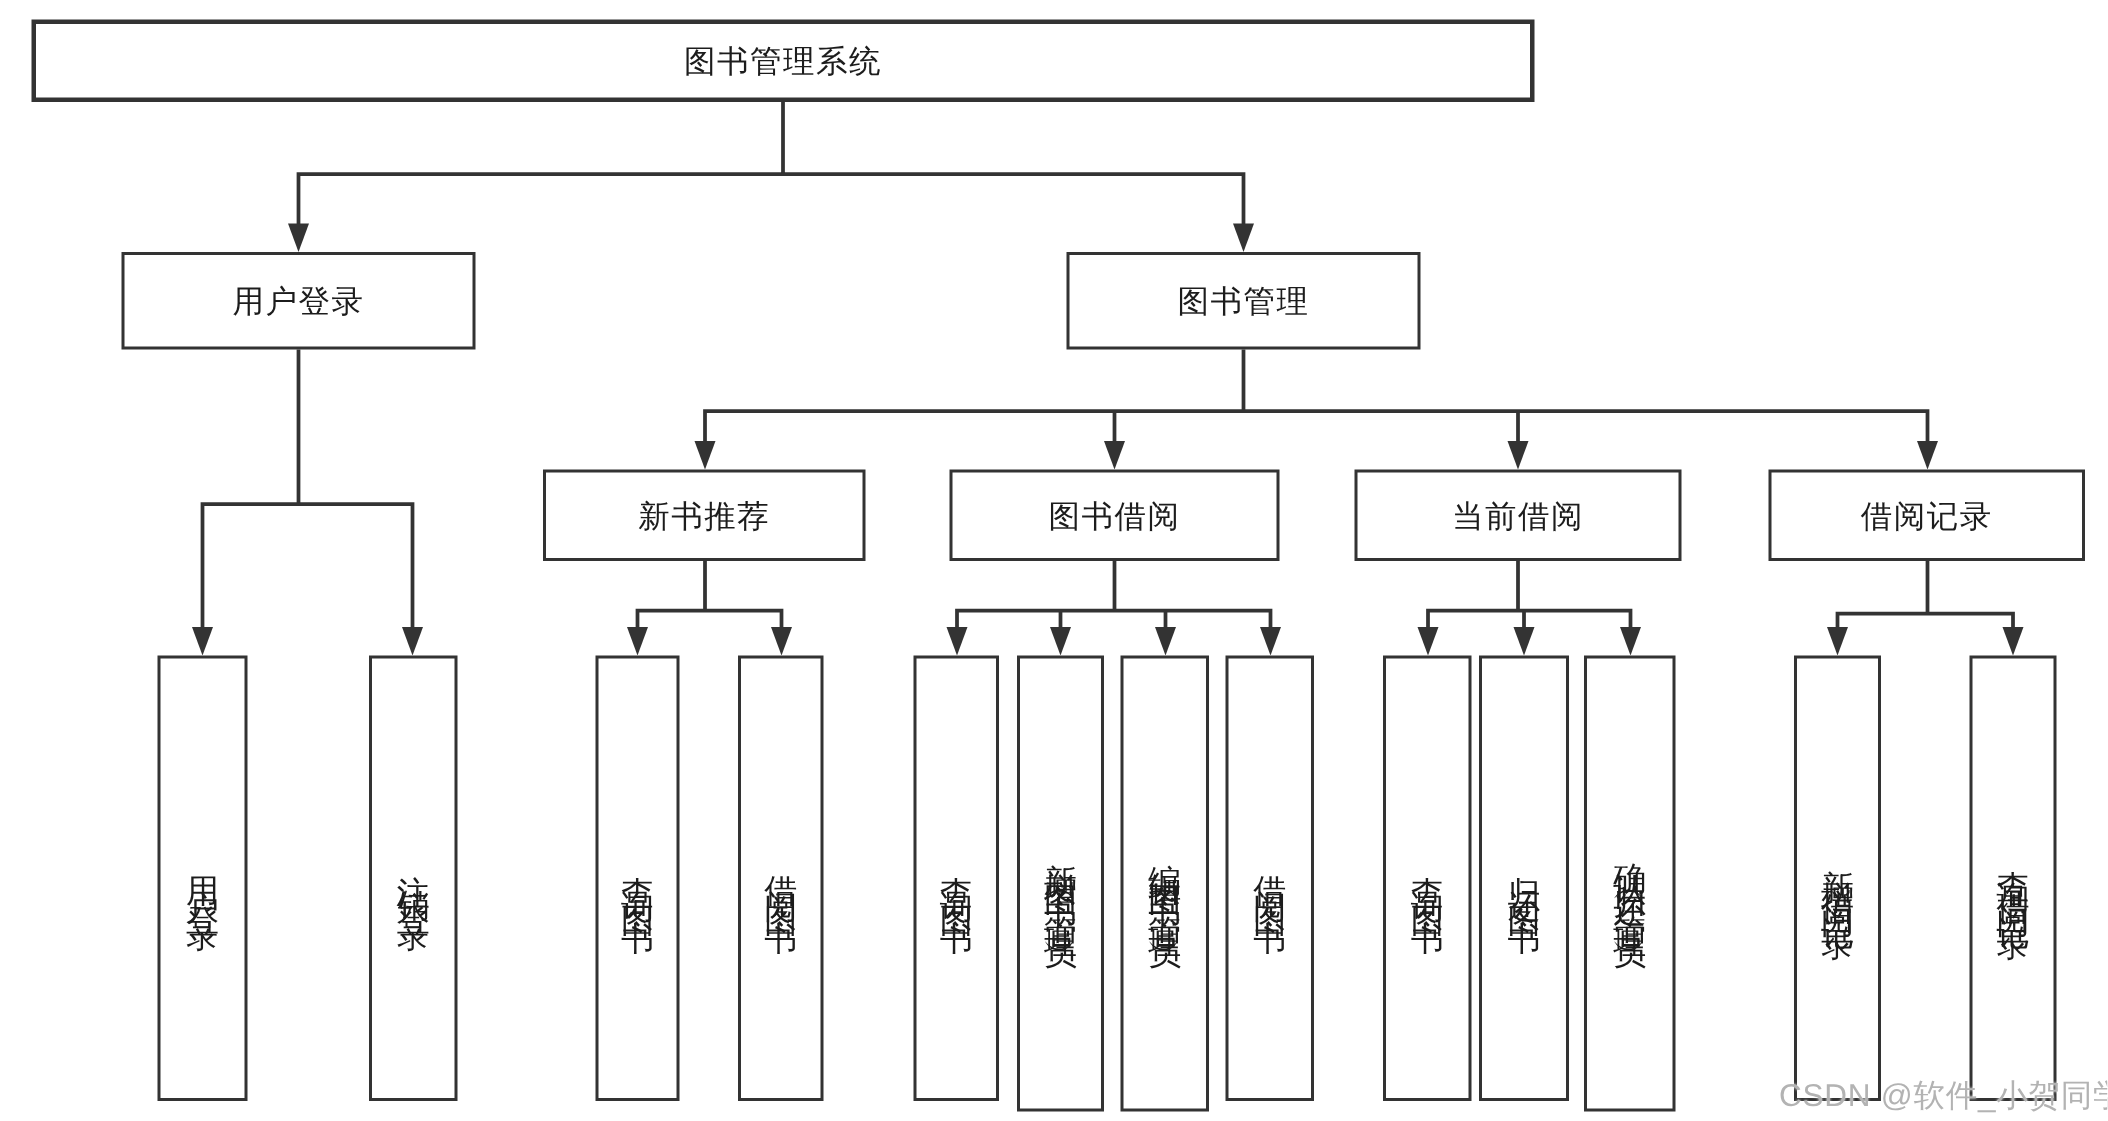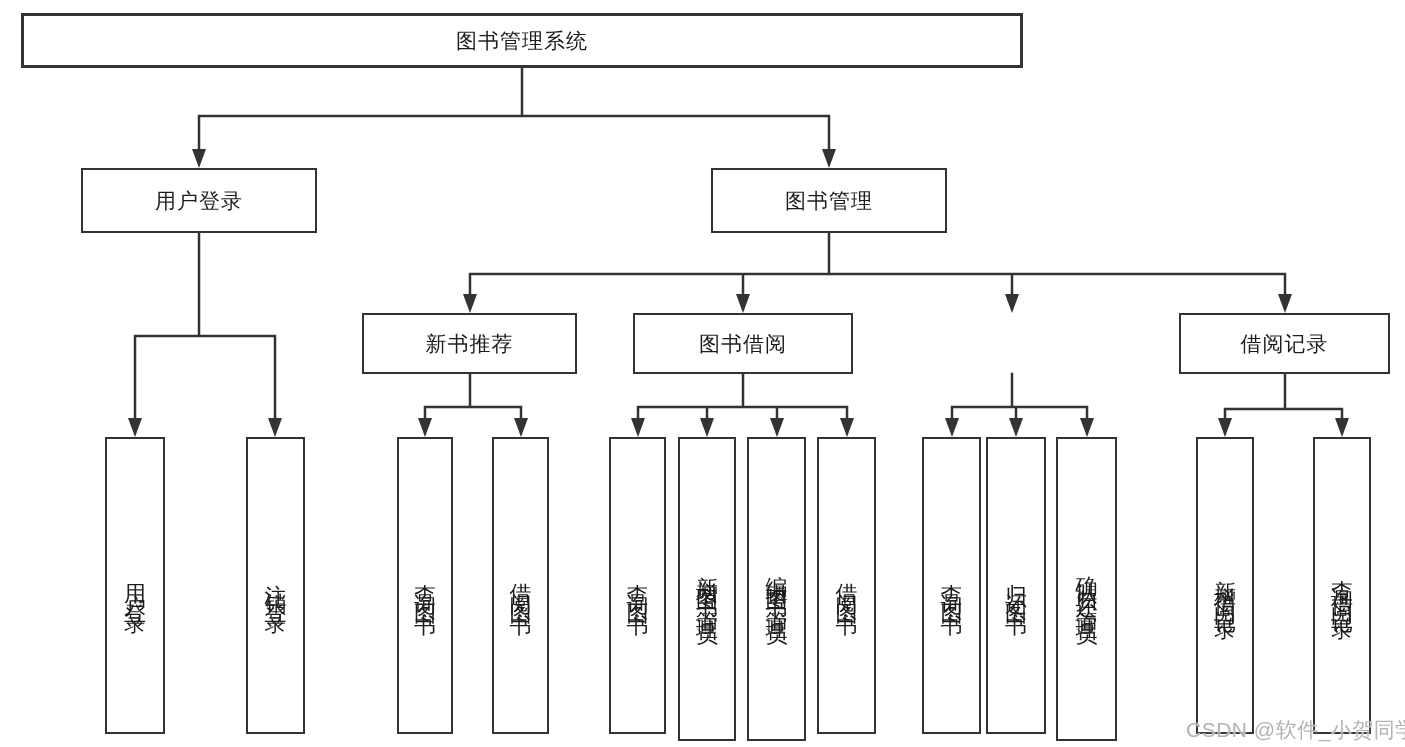--- a/index.html
+++ b/index.html
@@ -73,20 +73,23 @@
   <div class="box h" style="left:711px;top:168px;width:236px;height:65px;">
     <span>图书管理</span>
   </div>
 
   <div class="box h" style="left:362px;top:313px;width:215px;height:61px;">
     <span>新书推荐</span>
   </div>
   <div class="box h" style="left:633px;top:313px;width:220px;height:61px;font-family:Liberation Serif, serif;">
     <span>图书借阅</span>
   </div>
+  <div class="box h" style="left:903px;top:313px;width:218px;height:61px;">
+    <span>当前借阅</span>
+  </div>
   <div class="box h" style="left:1179px;top:313px;width:211px;height:61px;">
     <span>借阅记录</span>
   </div>
 
   <div class="box v" style="left:105px;top:437px;width:60px;height:297px;">
     <span>用户登录</span>
   </div>
   <div class="box v" style="left:246px;top:437px;width:59px;height:297px;">
     <span>注销登录</span>
   </div>

